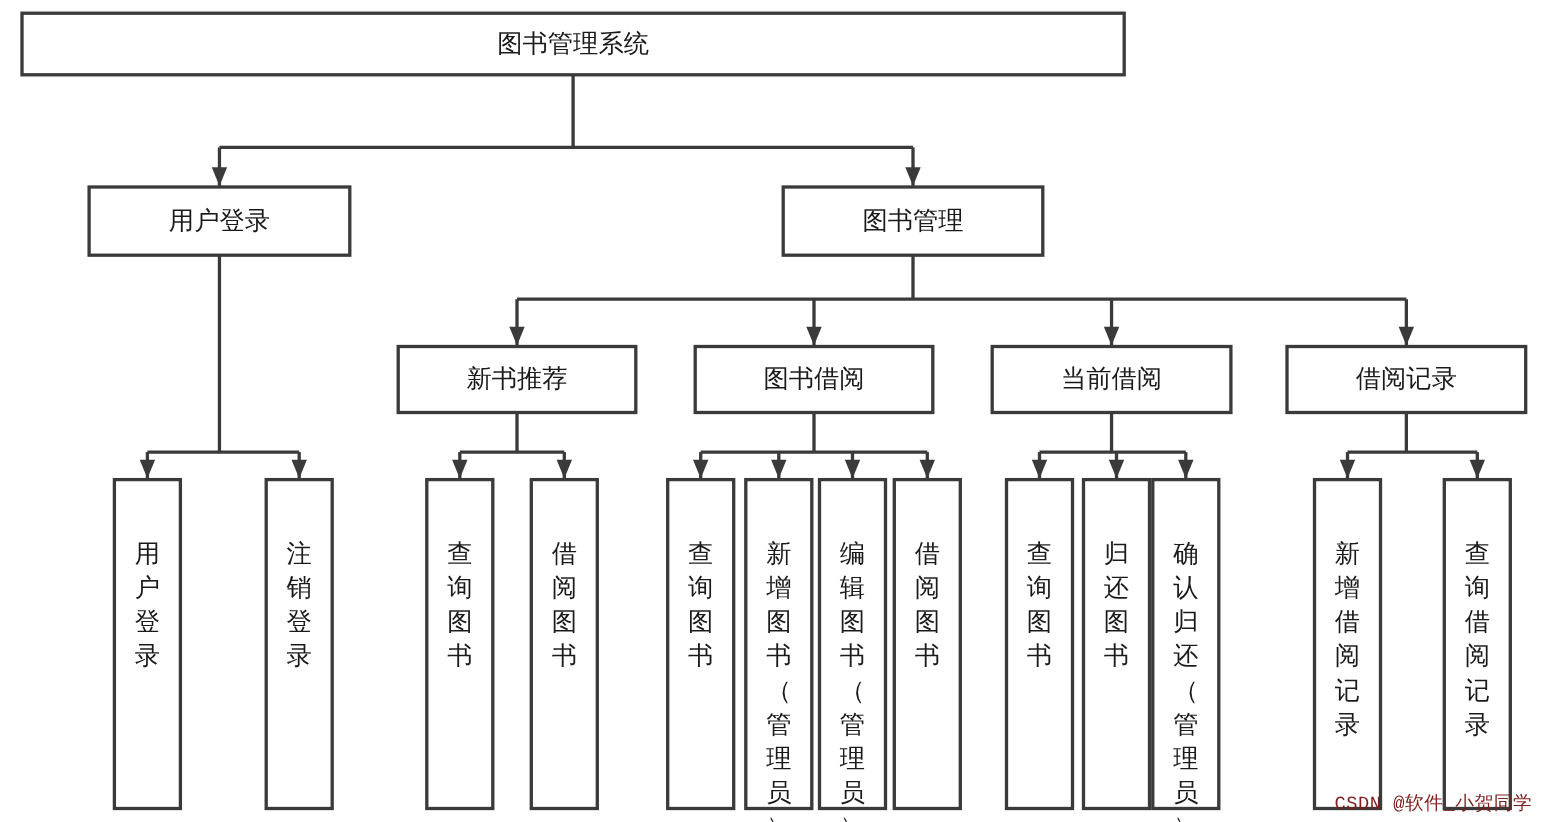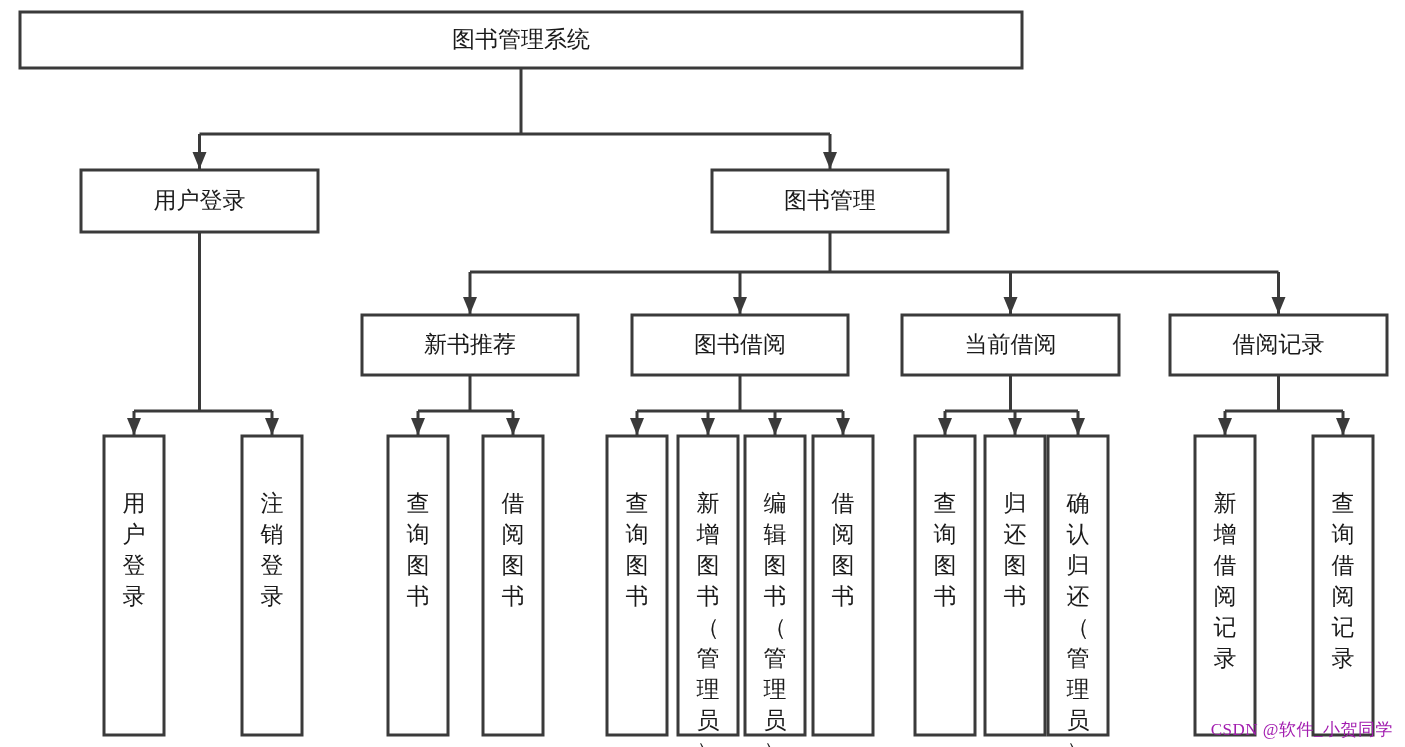--- a/index.html
+++ b/index.html
@@ -46,23 +46,23 @@
   .node-label-vert {
     fill: #1a1a1a;
     font-family: "Liberation Sans", "DejaVu Sans", sans-serif;
     font-size: 23px;
     text-anchor: middle;
   }
   .watermark {
     position: absolute;
     right: 12px;
     bottom: 6px;
-    font-family: Liberation Serif, serif;
+    font-family: Liberation Mono, monospace;
     font-size: 17px;
-    color: #a21caf;
+    color: #7f1d1d;
     white-space: nowrap;
     letter-spacing: 0.5px;
   }
 </style>
 </head>
 <body>
 
 <div id="chart-root">
   <svg id="diagram-svg" width="1405" height="747" viewBox="0 0 1405 747" xmlns="http://www.w3.org/2000/svg">
       <g>

